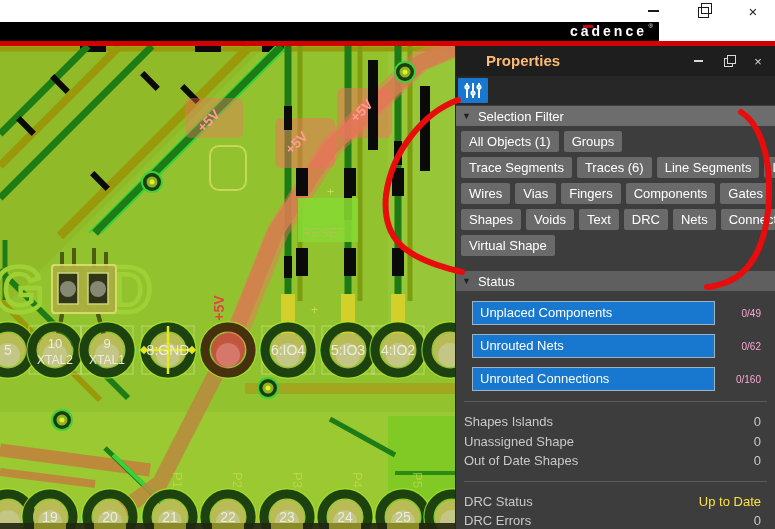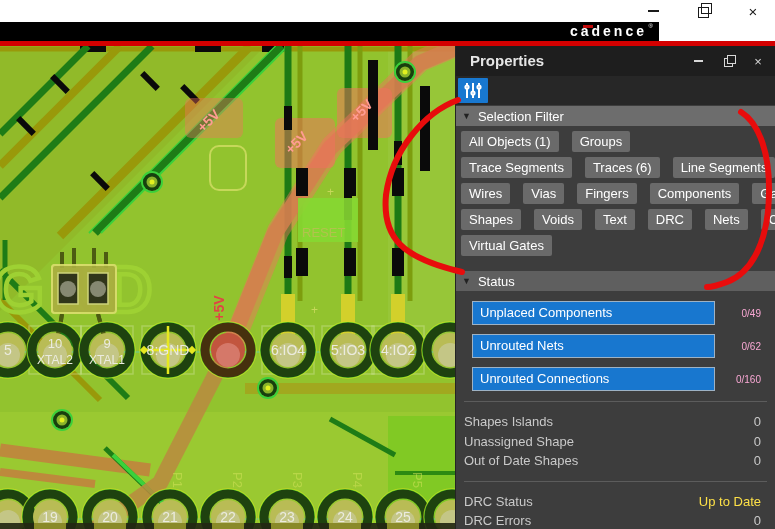--- a/index.html
+++ b/index.html
@@ -23,36 +23,36 @@
   .brand-reg{position:absolute;right:6px;top:1px;color:#fff;font-size:6px;}
   .redline{position:absolute;top:41px;left:0;width:775px;height:5px;background:#d40000;}
 
   
   #pcb-wrap{position:absolute;top:46px;left:0;width:455px;height:483px;background:#92c32e;}
 
   
   .panel{position:absolute;top:46px;left:455px;width:320px;height:483px;background:#3d3d3d;
          border-left:1px solid #242424;box-sizing:border-box;color:#fff;}
   .panel-titlebar{height:30px;background:#1e1e1e;position:relative;}
-  .panel-title{font-size:15px;font-weight:bold;color:#e5e5e5;padding-left:14px;line-height:30px;display:inline-block;}
+  .panel-title{font-size:15px;font-weight:bold;color:#fdba74;padding-left:30px;line-height:30px;display:inline-block;}
   .panel-controls{position:absolute;right:10px;top:0;height:30px;display:flex;align-items:center;gap:16px;}
   .pbtn{width:14px;height:14px;display:flex;align-items:center;justify-content:center;color:#d8d8d8;cursor:pointer;}
   .pbtn .minbar{width:9px;height:2px;background:#d8d8d8;}
   .pbtn .rest{position:relative;width:7px;height:7px;border:1px solid #d8d8d8;margin-top:2px;}
   .pbtn .rest:before{content:"";position:absolute;left:2px;top:-4px;width:7px;height:7px;border:1px solid #d8d8d8;background:#1e1e1e;}
   .pbtn.close-p{font-size:13px;}
   .panel-toolbar{height:29px;background:#272727;padding:2px 2px;box-sizing:border-box;}
   .tool-btn{width:30px;height:25px;background:#1878d0;border:none;border-radius:1px;
             display:flex;align-items:center;justify-content:center;cursor:pointer;padding:0;}
   .section-header{height:20px;background:#6d6d6d;color:#ffffff;font-size:13px;
                   display:flex;align-items:center;padding-left:6px;margin-top:1px;cursor:pointer;}
   .section-header.status-h{background:#5f5f5f;margin-top:6px;}
   .tri{font-size:9px;color:#222;margin-right:7px;}
   .filter-rows{padding:5px 3px 4px 3px;}
-  .btn-row{margin:0 0 5px 0;display:flex;gap:8px;}
+  .btn-row{margin:0 0 5px 0;display:flex;}
   .filter-btn{background:#6a6a6a;color:#fff;font-size:13px;font-family:"Liberation Sans",sans-serif;
               border:none;border-radius:2px;padding:3px 8px;margin:0 3px 0 2px;cursor:pointer;white-space:nowrap;}
   .status-body{padding-top:10px;}
   .prog-row{display:flex;align-items:center;margin:0 14px 9px 16px;}
   .prog-bar{flex:1;height:22px;background:#1877cf;border:1px solid #9eb2c4;color:#fff;
             font-size:13px;line-height:22px;padding-left:7px;cursor:pointer;}
   .prog-count{width:46px;text-align:right;color:#f9a8d4;font-size:10px;}
   .divider{border-top:1px solid #5c5c5c;margin:10px 8px;}
   .info-row{display:flex;justify-content:space-between;font-size:13px;color:#c9c9c9;
             padding:1px 14px 1px 8px;line-height:17.5px;}
@@ -443,21 +443,21 @@
         </div>
         <div class="btn-row">
           <button class="filter-btn">Shapes</button>
           <button class="filter-btn">Voids</button>
           <button class="filter-btn">Text</button>
           <button class="filter-btn">DRC</button>
           <button class="filter-btn">Nets</button>
           <button class="filter-btn">Connections</button>
         </div>
         <div class="btn-row">
-          <button class="filter-btn">Virtual Gates</button>
+          <button class="filter-btn">Virtual Shape</button>
         </div>
       </div>
     <div class="section-header status-h">
       <span class="tri">▼</span>
       <span>Status</span>
     </div>
     <div class="status-body">
       <div id="progress-list">
           <div class="prog-row">
             <div class="prog-bar">Unplaced Components</div>

